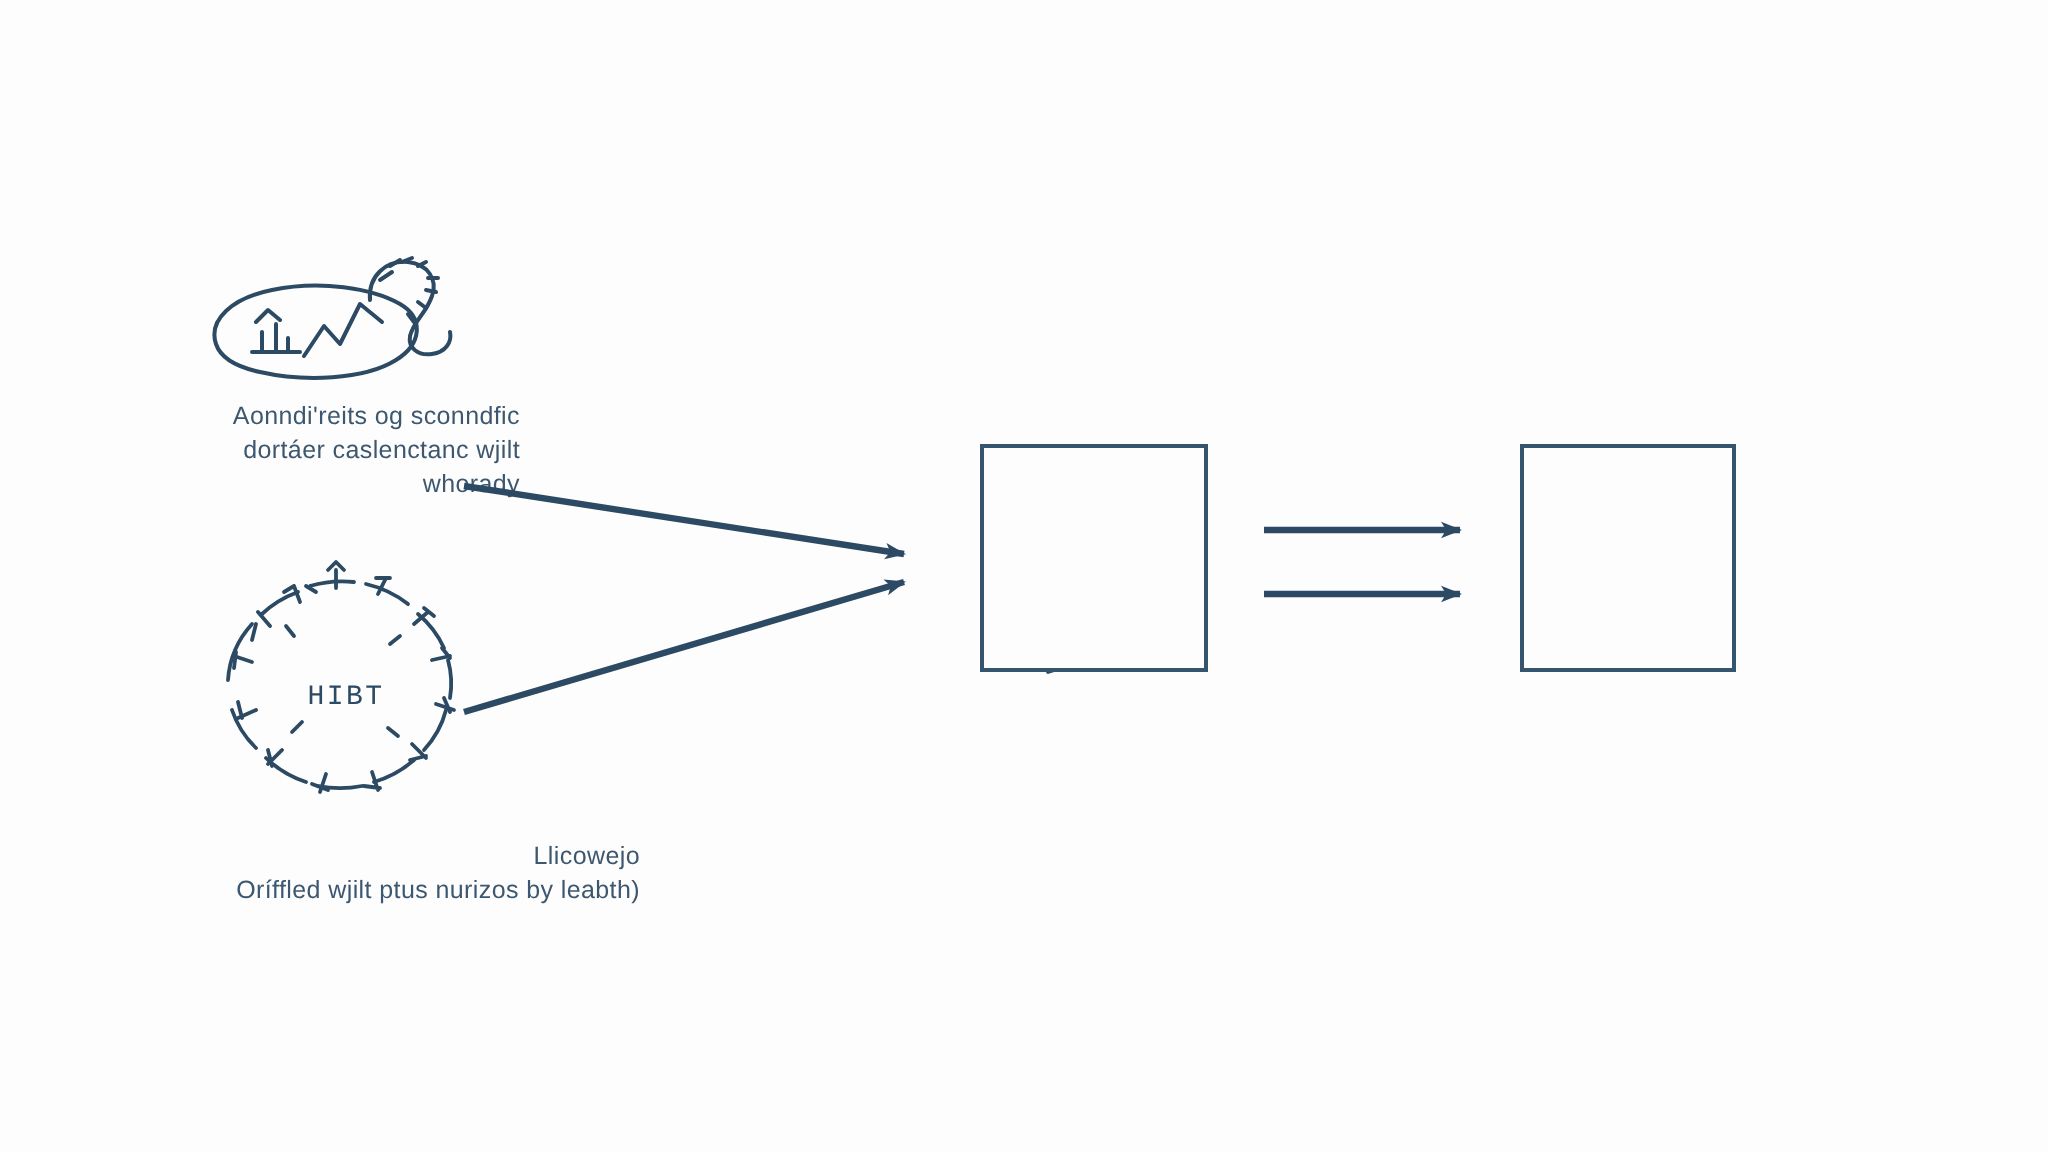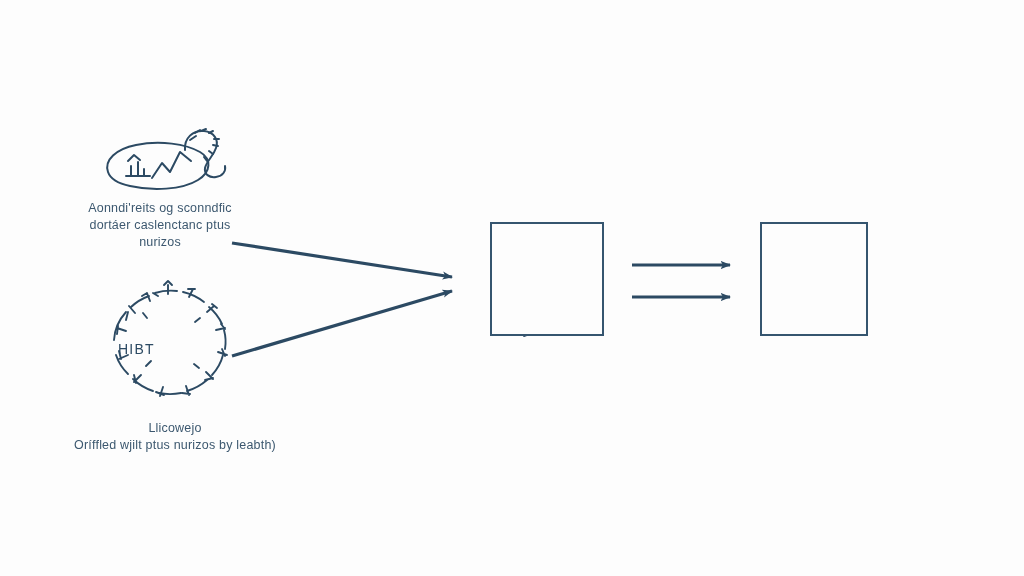--- a/index.html
+++ b/index.html
@@ -15,21 +15,21 @@
     overflow: hidden;
     font-family: "Liberation Sans", sans-serif;
   }
   .node {
     position: absolute;
   }
   .sketch-label {
     color: #2c4a63;
     font-size: 12.5px;
     line-height: 17px;
-    text-align: center;
+    text-align: right;
     letter-spacing: 0.2px;
     opacity: 0.92;
     font-family: "Liberation Sans", sans-serif;
   }
   .label-wide {
     white-space: nowrap;
   }
   .proc-box {
     position: absolute;
     border: 2.5px solid #35556f;
@@ -42,25 +42,25 @@
     top: 0;
     width: 1024px;
     height: 576px;
     pointer-events: none;
   }
   .hibt-text {
     position: absolute;
     left: 0;
     right: 0;
     top: 38px;
-    text-align: left;
+    text-align: center;
     color: #2c4a63;
     font-size: 14px;
     letter-spacing: 1.2px;
-    font-family: Liberation Sans, sans-serif;
+    font-family: Liberation Mono, monospace;
   }
   .tiny-caption {
     position: absolute;
     color: #c7ced4;
     font-size: 8px;
     letter-spacing: 0.5px;
     font-family: "Liberation Sans", sans-serif;
   }
 </style>
 </head>
@@ -210,22 +210,22 @@
       <path d="M808,325 L808,333 L836,333 L836,325"></path>
     </g>
   </svg>
 
   <div class="proc-box" style="left:490px; top:222px; width:114px; height:114px;"></div>
 
   <div class="proc-box" style="left:760px; top:222px; width:108px; height:114px;"></div>
 
   <div class="node" style="left:60px; top:200px; width:200px;">
     <div class="sketch-label">Aonndi'reits og sconndfic</div>
-    <div class="sketch-label">dortáer caslenctanc ptus</div>
-    <div class="sketch-label">nurizos</div>
+    <div class="sketch-label">dortáer caslenctanc wjilt</div>
+    <div class="sketch-label">whorady</div>
   </div>
 
   <div class="node" style="left:118px; top:303px; width:110px; height:90px;">
     <div class="hibt-text">HIBT</div>
   </div>
 
   <div class="node" style="left:30px; top:420px; width:290px;">
     <div class="sketch-label">Llicowejo</div>
     <div class="sketch-label label-wide">Oríffled wjilt ptus nurizos by leabth)</div>
   </div>

